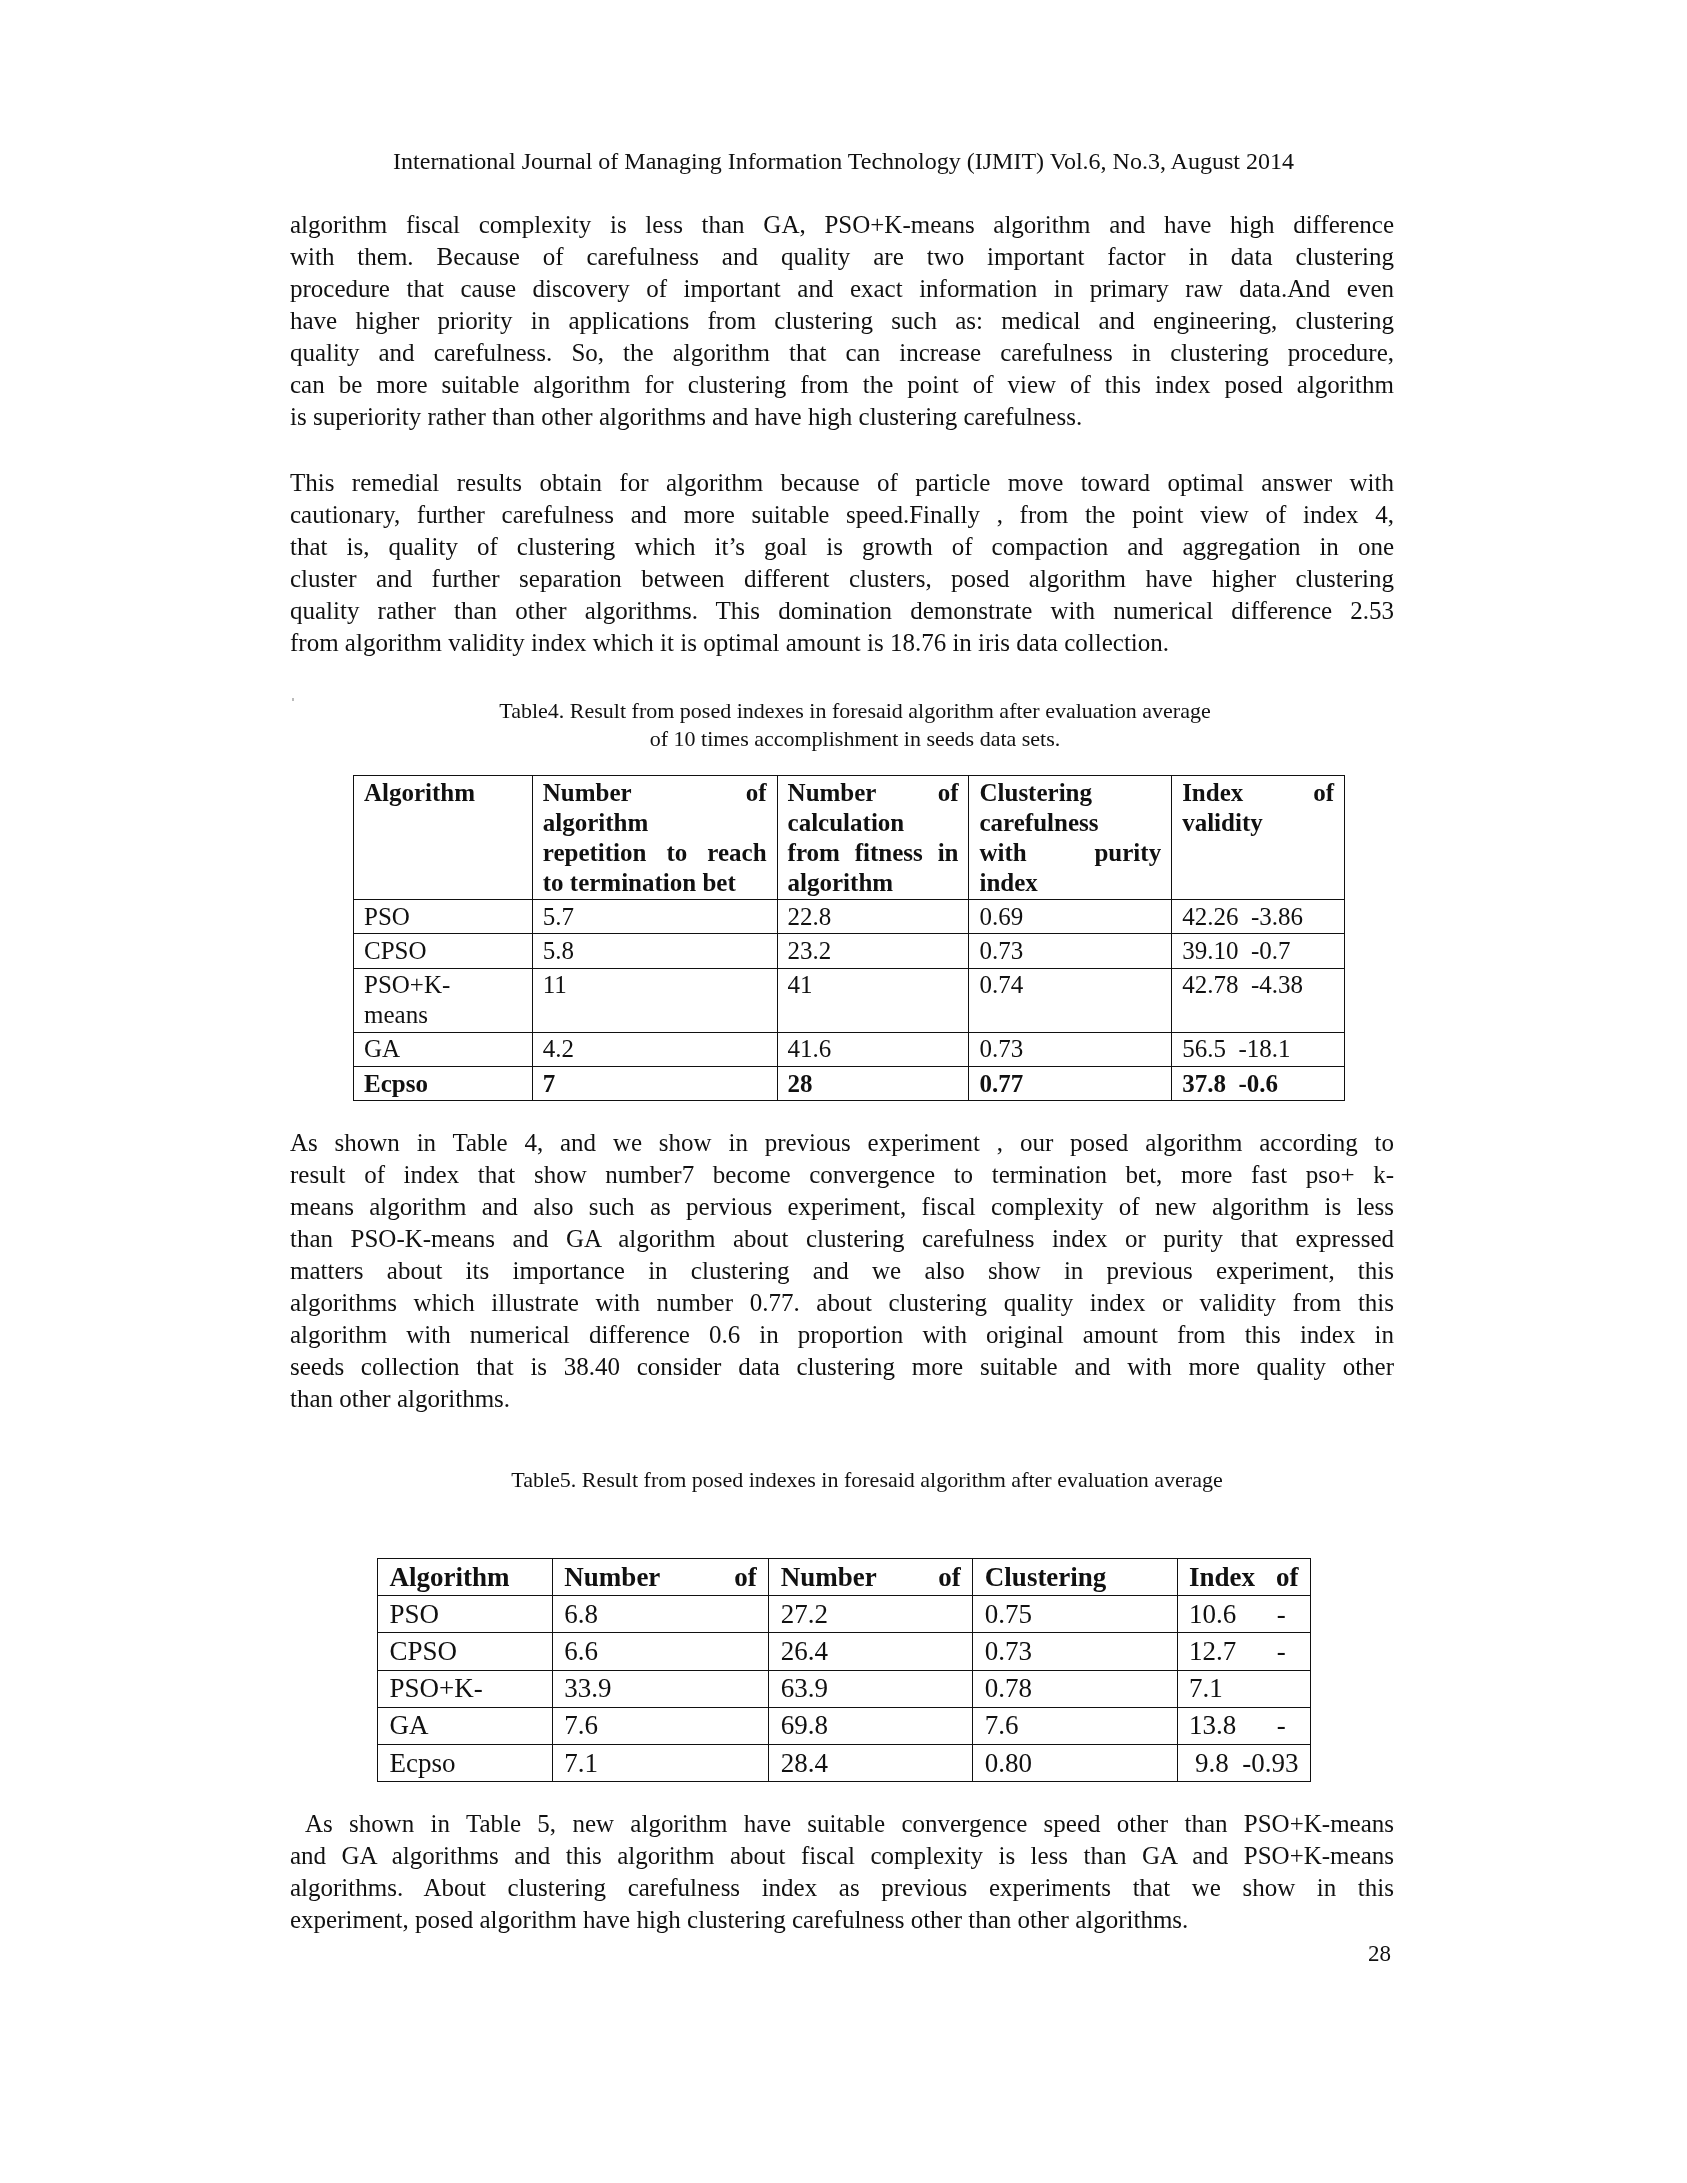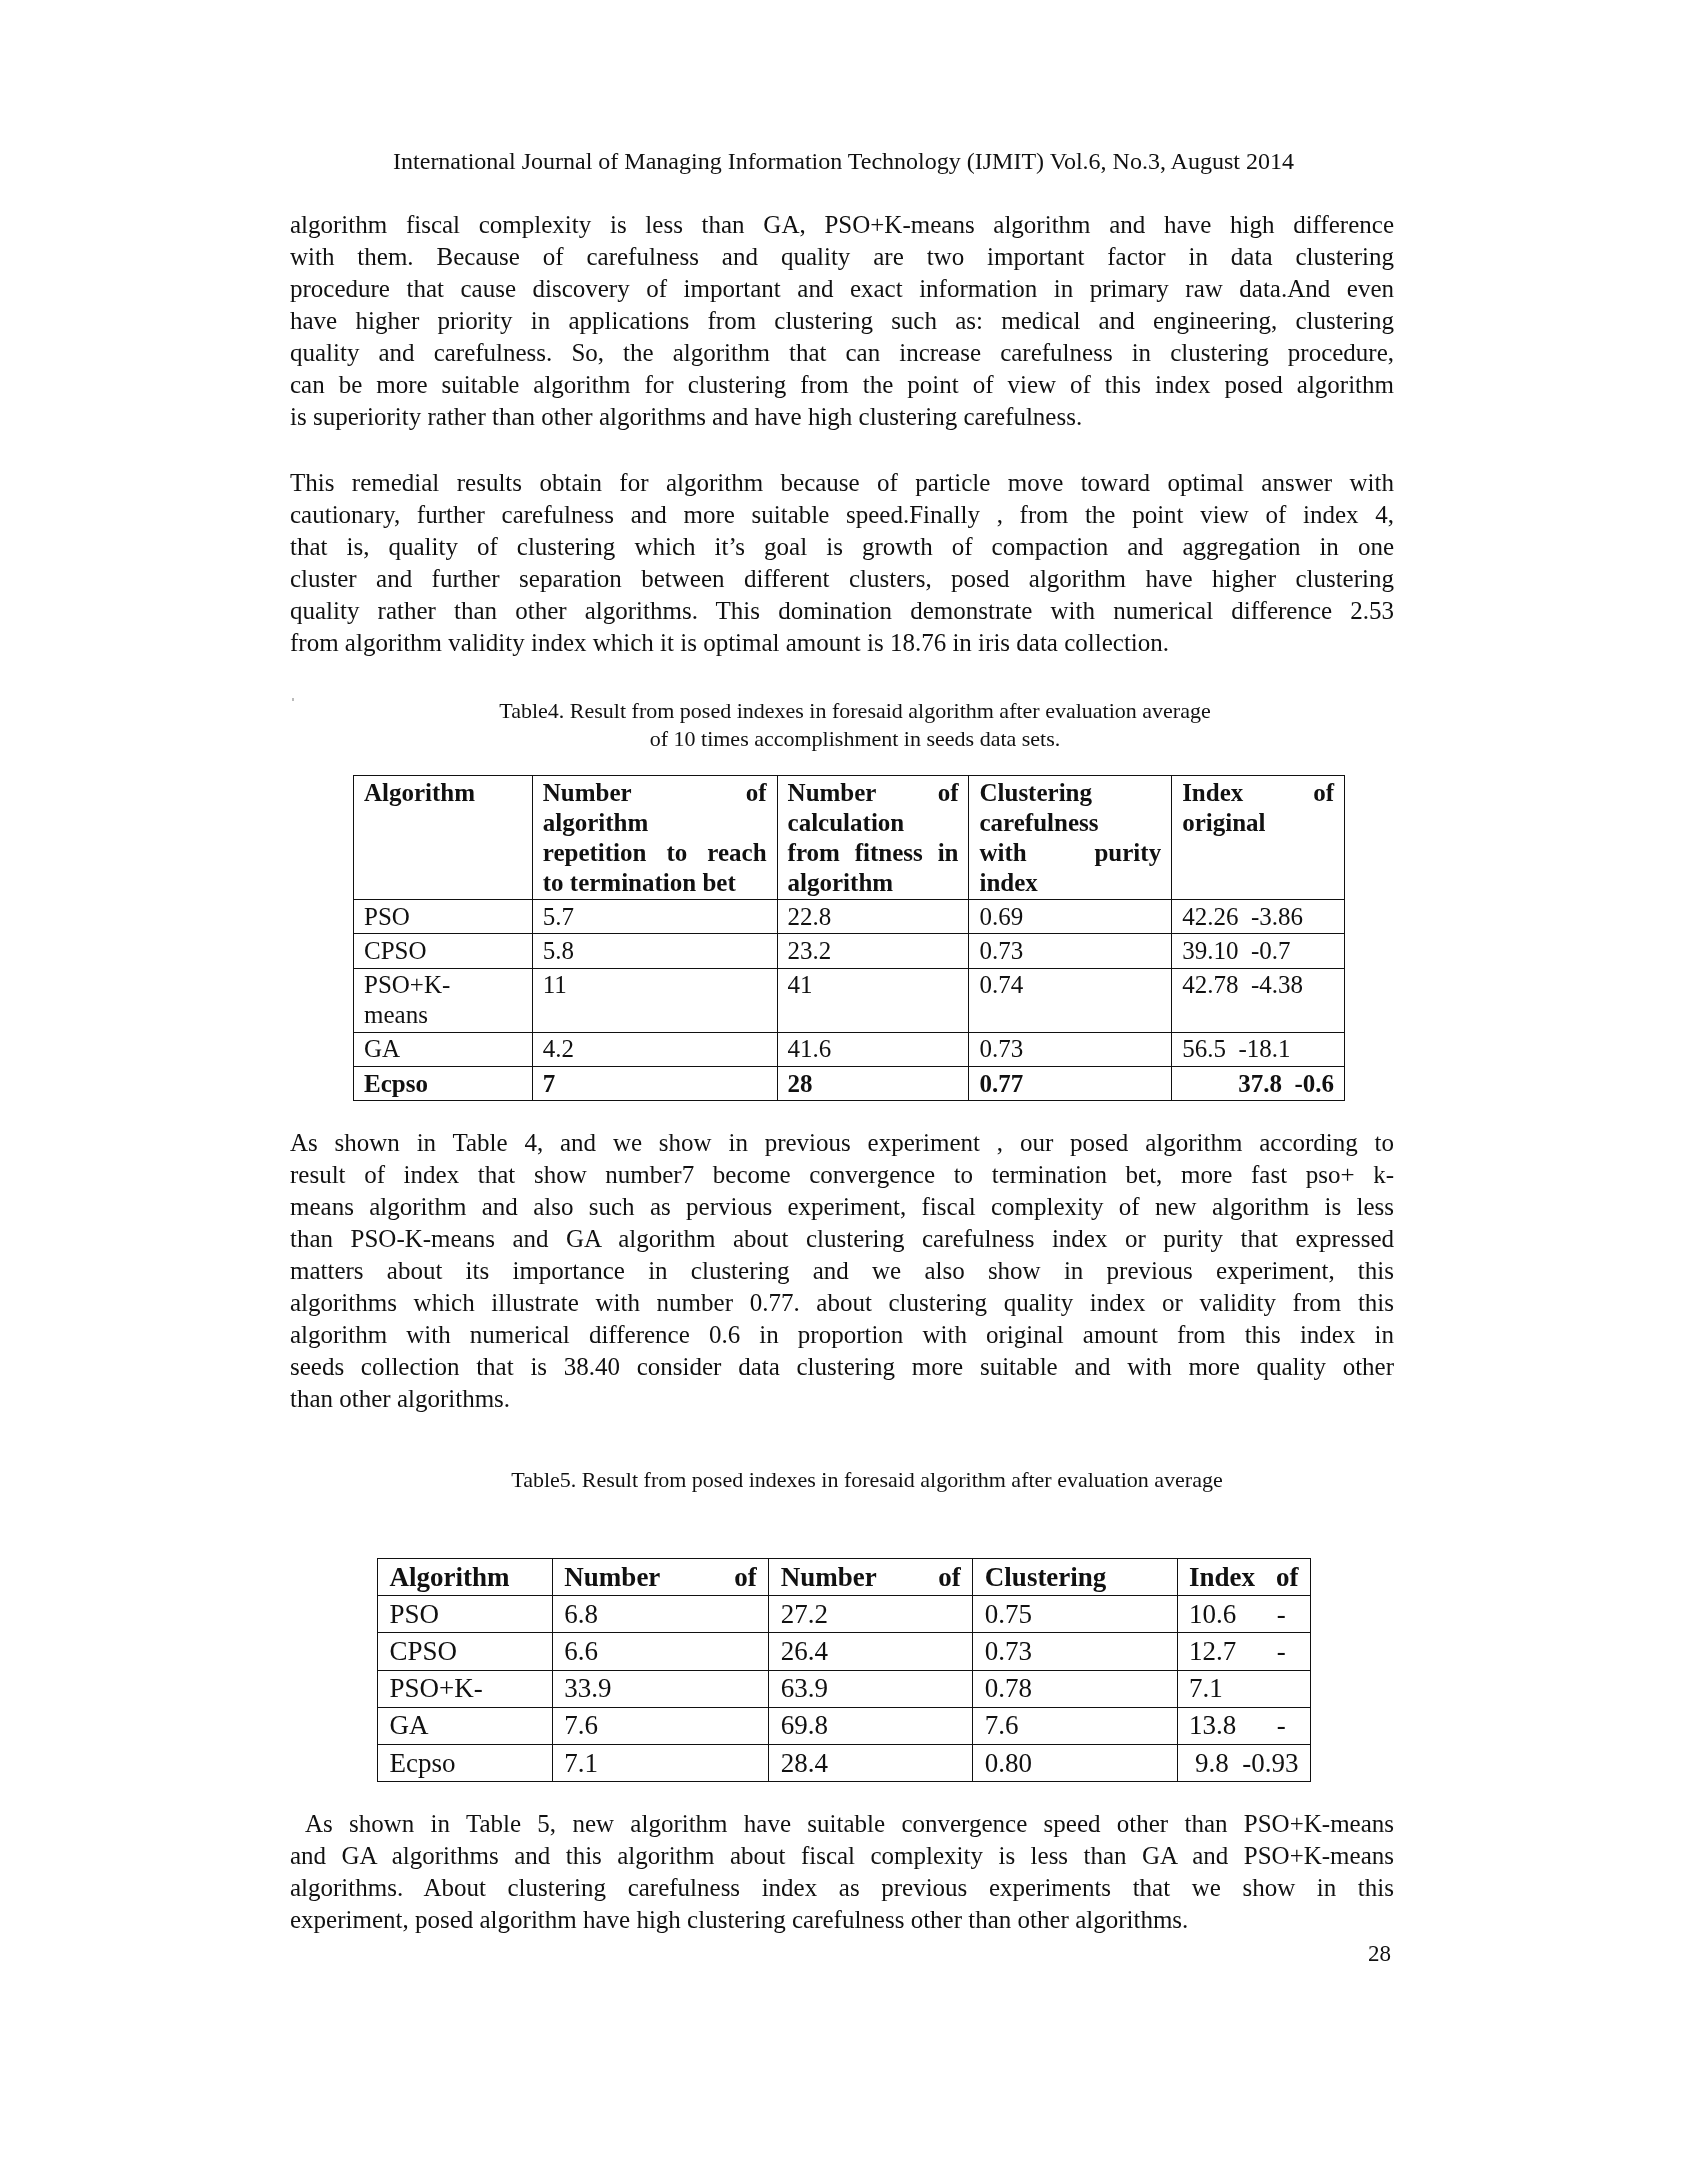--- a/index.html
+++ b/index.html
@@ -156,21 +156,21 @@
         <span class="hline last">algorithm</span>
       </th>
       <th>
         <span class="hline last">Clustering</span>
         <span class="hline last">carefulness</span>
         <span class="hline">with purity</span>
         <span class="hline last">index</span>
       </th>
       <th>
         <span class="hline">Index of</span>
-        <span class="hline last">original</span>
+        <span class="hline last">validity</span>
       </th>
     </tr>
     <tr>
       <td>PSO</td>
       <td>5.7</td>
       <td>22.8</td>
       <td>0.69</td>
       <td style="white-space:pre;">42.26  -3.86</td>
     </tr>
     <tr>
@@ -193,21 +193,21 @@
       <td>4.2</td>
       <td>41.6</td>
       <td>0.73</td>
       <td style="white-space:pre;">56.5  -18.1</td>
     </tr>
     <tr class="bold">
       <td>Ecpso</td>
       <td>7</td>
       <td>28</td>
       <td>0.77</td>
-      <td style="white-space:pre;text-align:right;">37.8  -0.6</td>
+      <td style="white-space:pre;">37.8  -0.6</td>
     </tr>
   </tbody>
     </table>
 
   <div class="para" style="top:1127px;">
     <span class="line">As shown in Table 4, and we show in previous experiment , our posed algorithm according to</span>
     <span class="line">result of index that show number7 become convergence to termination bet, more fast pso+ k-</span>
     <span class="line">means algorithm and also such as pervious experiment, fiscal complexity of new algorithm is less</span>
     <span class="line">than PSO-K-means and GA algorithm about clustering carefulness index or purity that expressed</span>
     <span class="line">matters about its importance in clustering and we also show in previous experiment, this</span>

